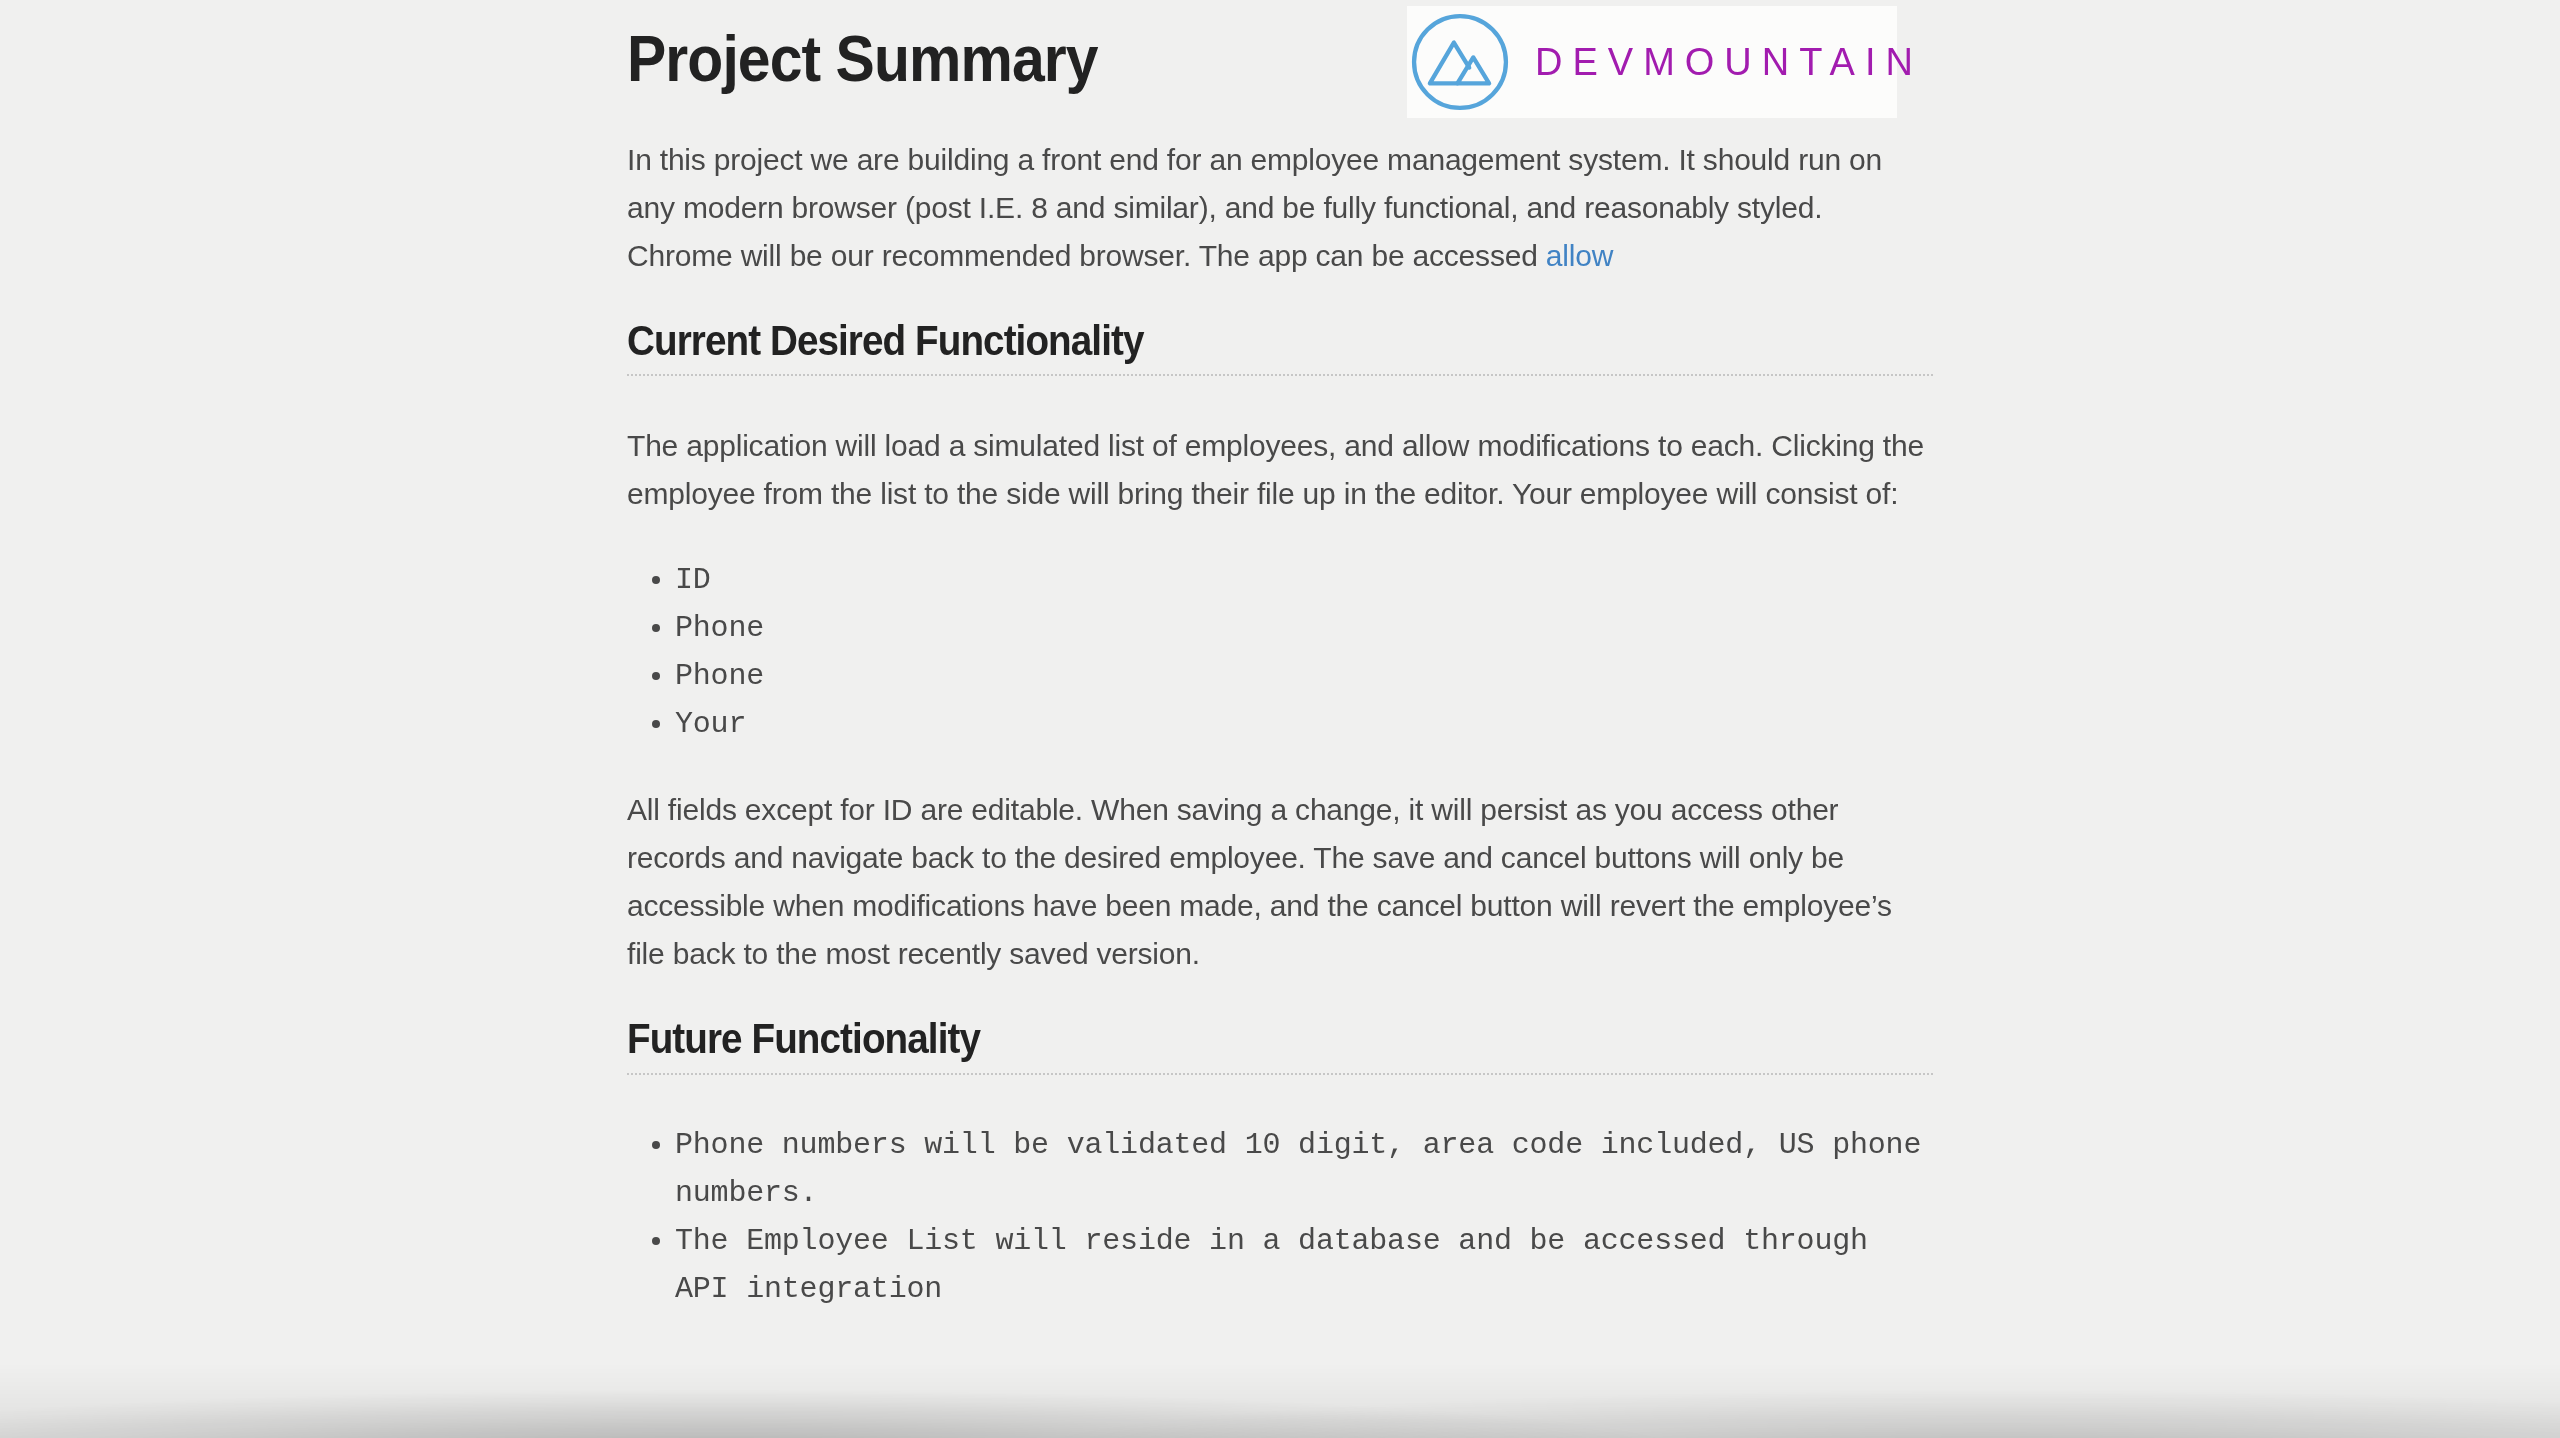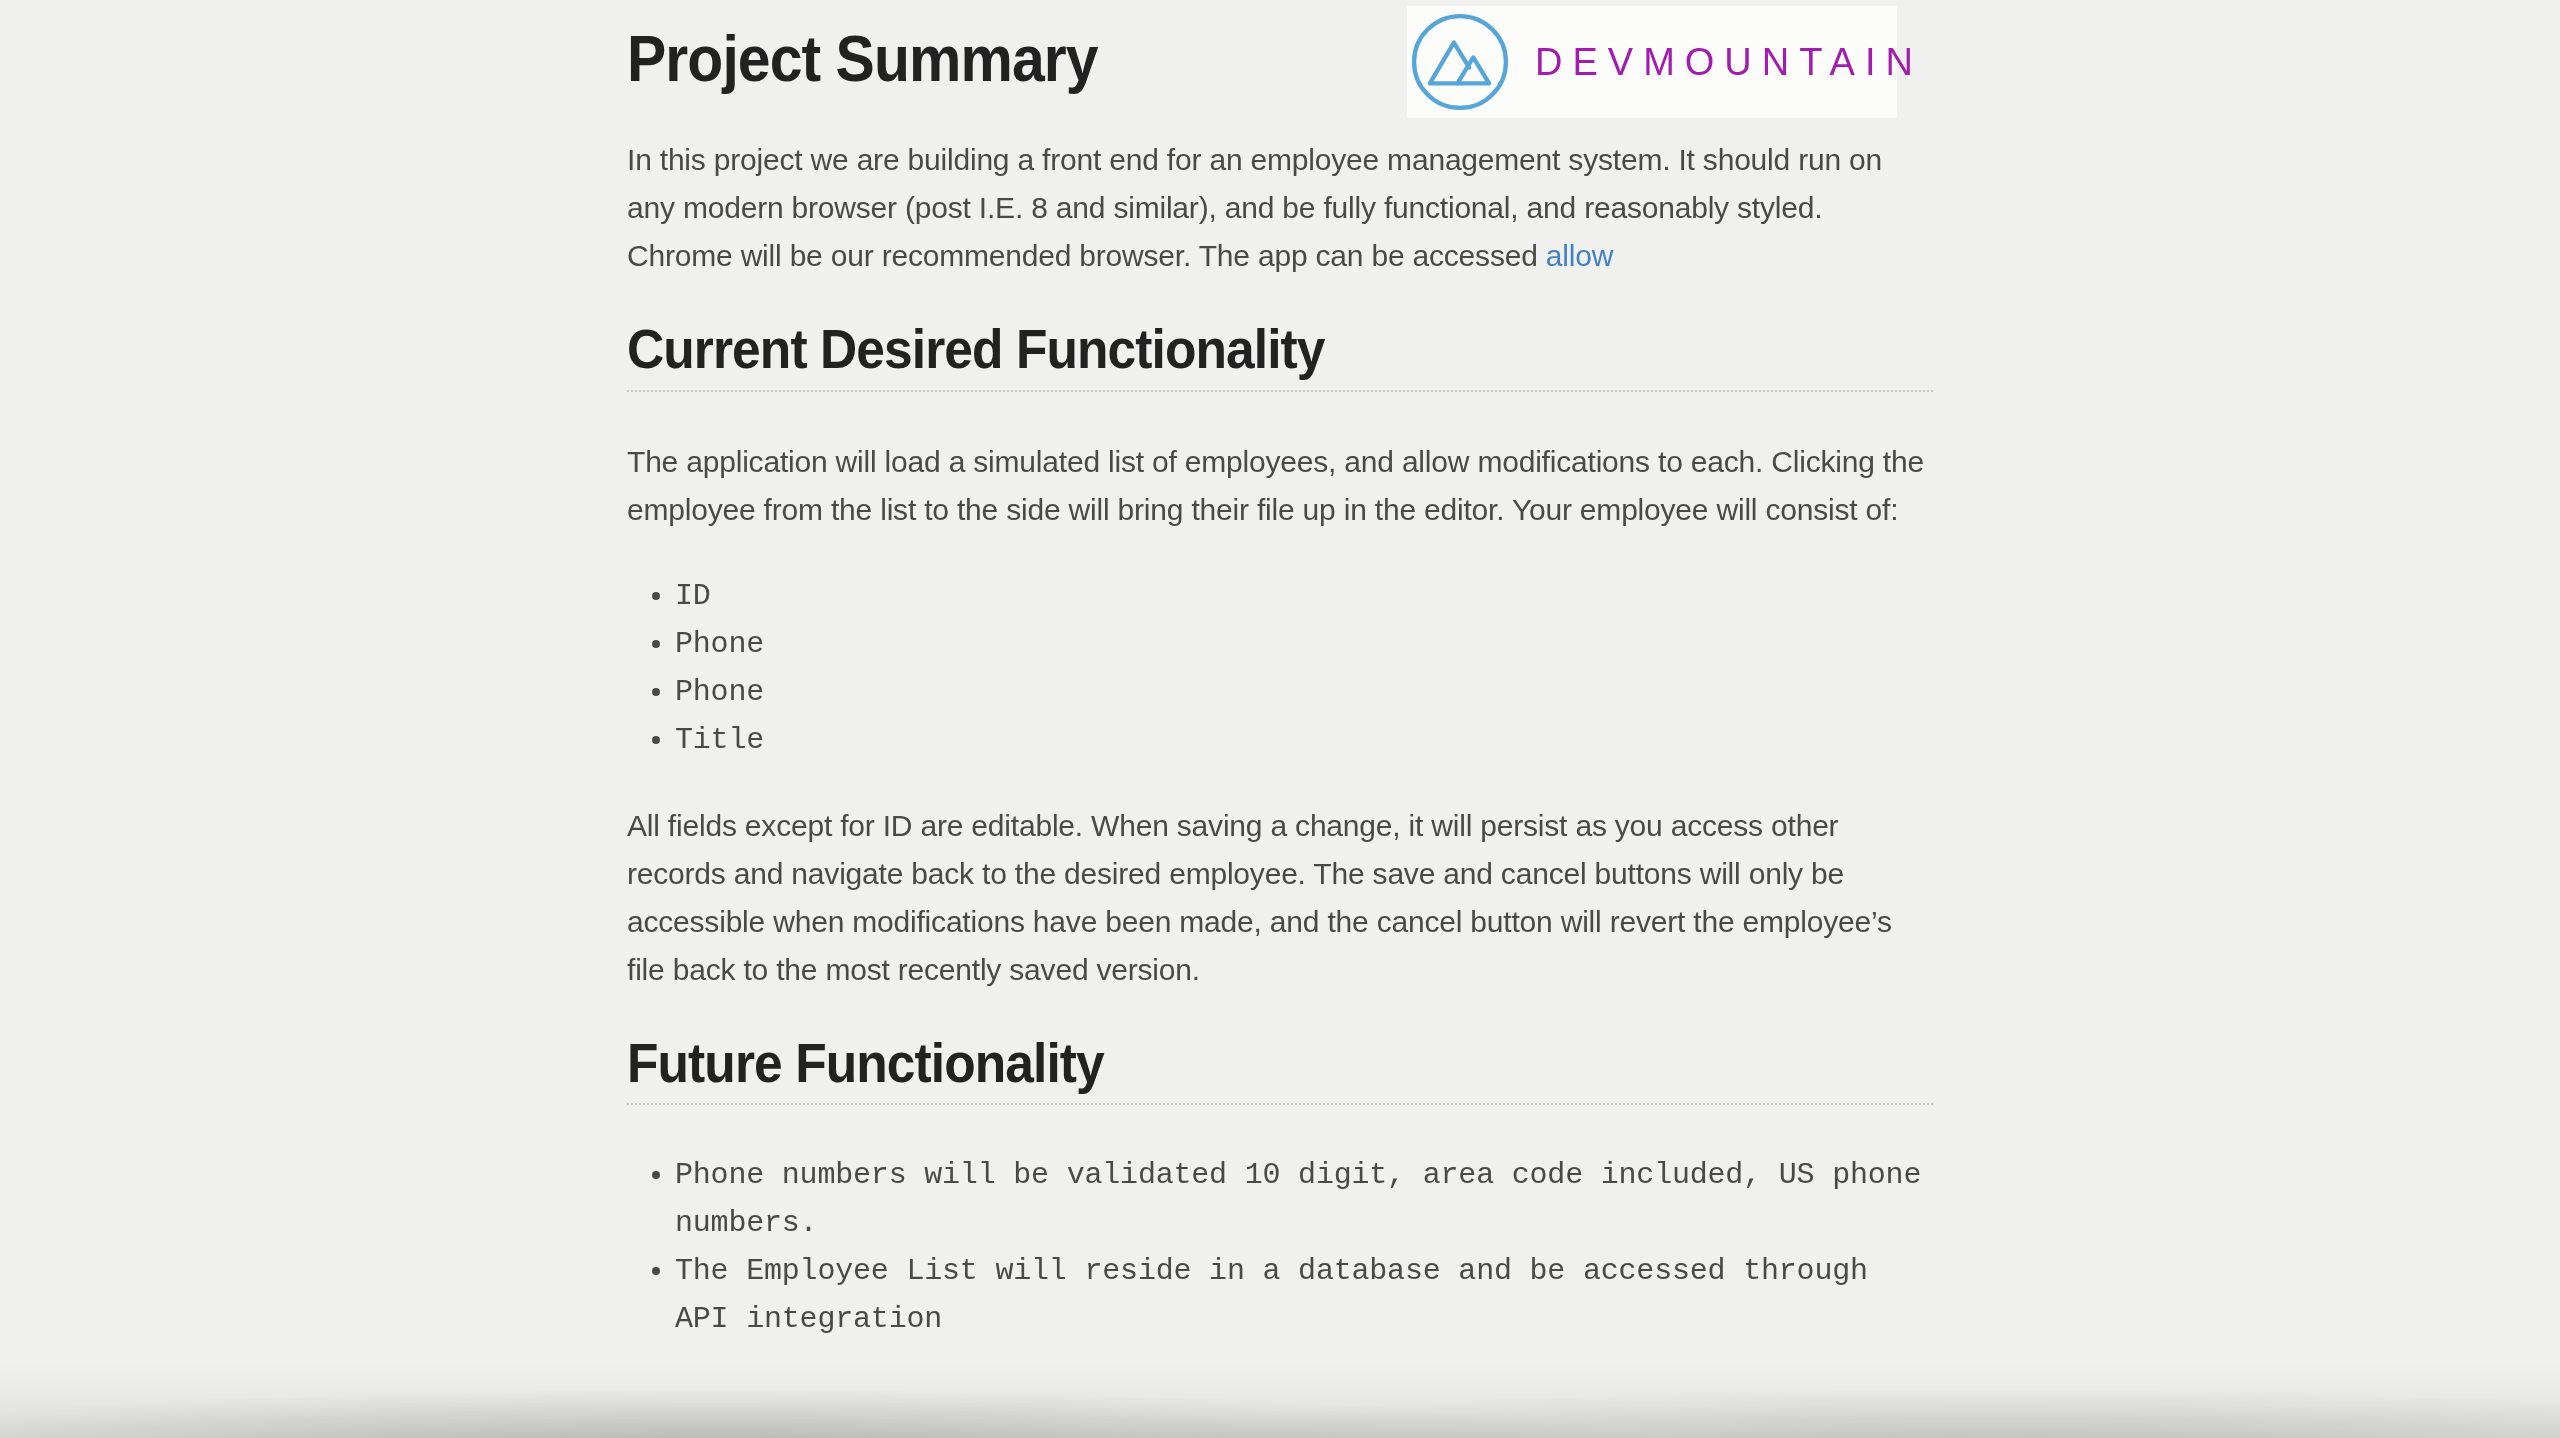--- a/index.html
+++ b/index.html
@@ -28,21 +28,21 @@
     display: inline-block;
     transform: scaleX(0.92);
     transform-origin: 0 50%;
   }
   h1 {
     font-size: 64px;
     line-height: 1.16;
     margin: 22px 0 40px 0;
   }
   h2 {
-    font-size: 56px;
+    font-size: 42px;
     line-height: 1.1;
     margin: 0 0 46px 0;
     padding-bottom: 10px;
     border-bottom: 2px dotted #c6c6c6;
   }
   p { margin: 0 0 38px 0; }
   ul { margin: 0 0 38px 0; padding-left: 48px; }
   li { margin: 0; font-family: Liberation Mono, monospace; }
   a { color: #4183c4; text-decoration: none; }
 
@@ -108,21 +108,21 @@
   <h2>
     <span>Current Desired Functionality</span>
   </h2>
 
   <p>The application will load a simulated list of employees, and allow modifications to each. Clicking the employee from the list to the side will bring their file up in the editor. Your employee will consist of:</p>
 
   <ul>
     <li>ID</li>
     <li>Phone</li>
     <li>Phone</li>
-    <li>Title</li>
+    <li>Your</li>
   </ul>
 
   <p>All fields except for ID are editable. When saving a change, it will persist as you access other records and navigate back to the desired employee. The save and cancel buttons will only be accessible when modifications have been made, and the cancel button will revert the employee’s file back to the most recently saved version.</p>
 
   <h2>
     <span>Future Functionality</span>
   </h2>
 
 
   <ul>

